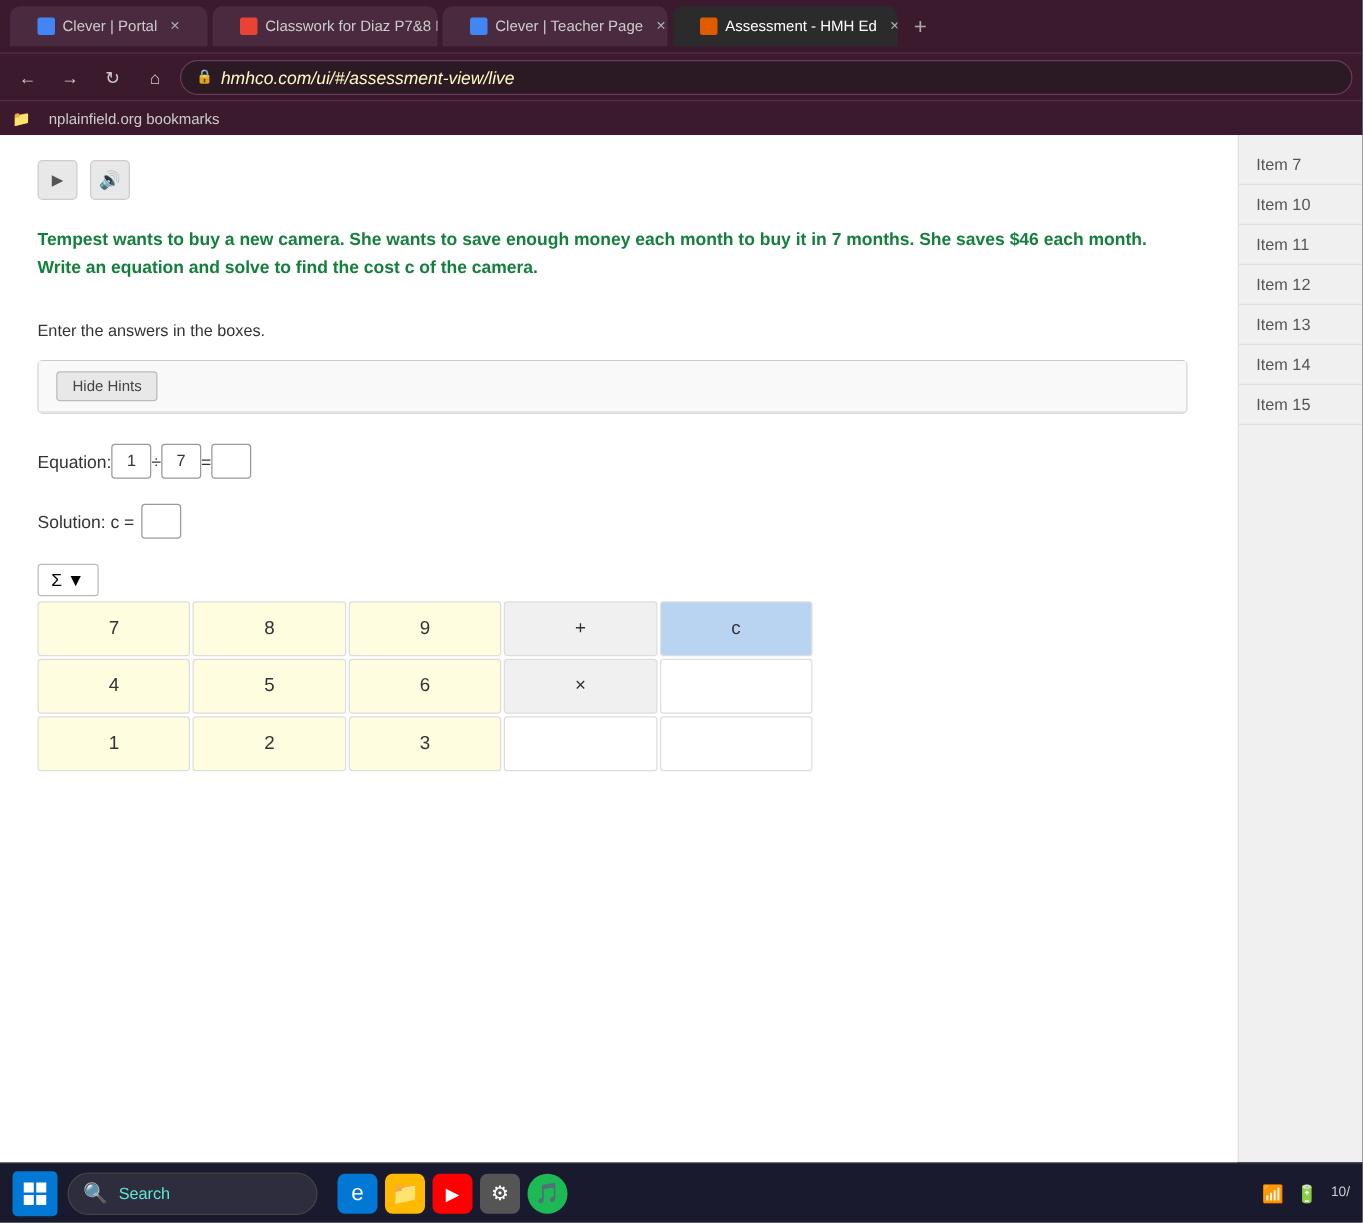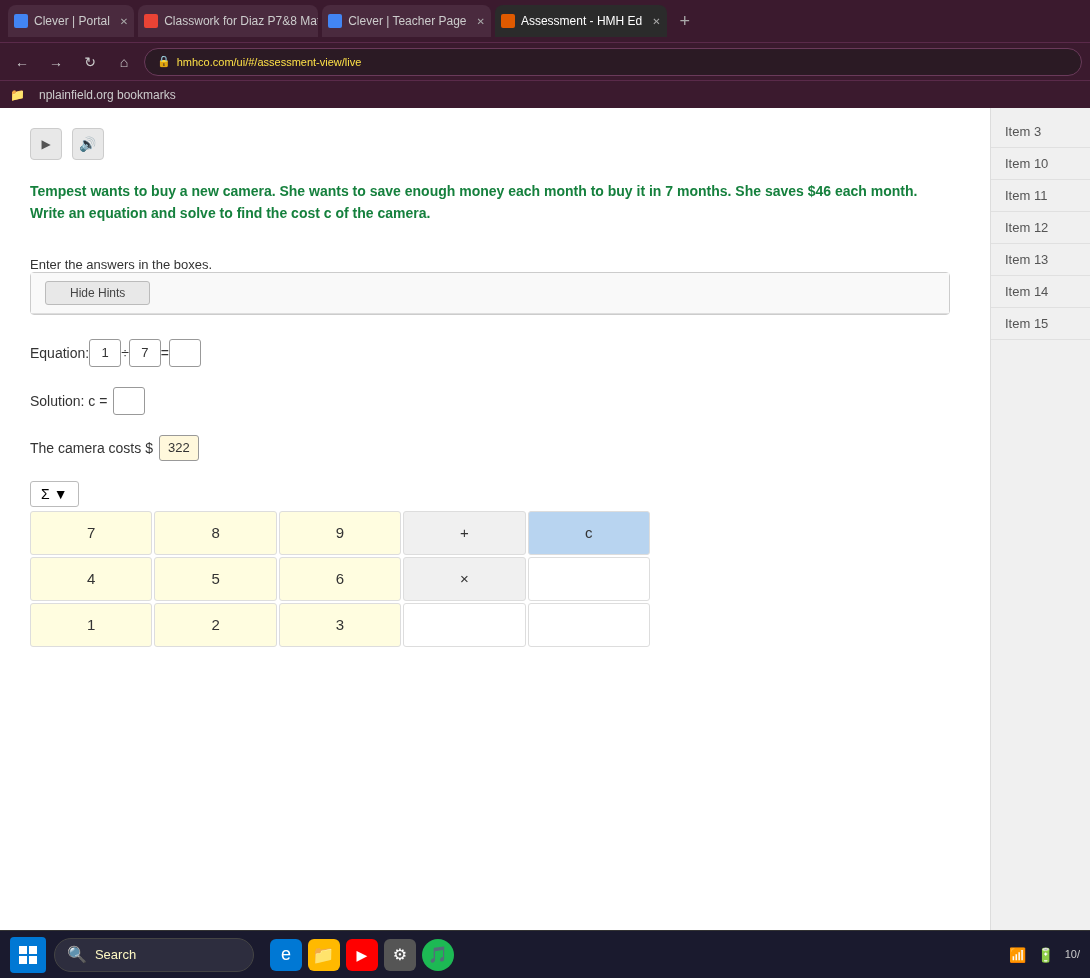--- a/index.html
+++ b/index.html
@@ -27,21 +27,21 @@
       display: flex;
       align-items: center;
       padding: 0 8px;
       gap: 4px;
     }
 
     .tab {
       display: flex;
       align-items: center;
       height: 32px;
-      padding: 0 6px;
+      padding: 0 22px;
       border-radius: 8px 8px 0 0;
       font-size: 12px;
       color: #ccc;
       background: #4a2a3e;
       gap: 6px;
       max-width: 180px;
       white-space: nowrap;
       overflow: hidden;
       text-overflow: ellipsis;
       cursor: pointer;
@@ -116,21 +116,21 @@
       border-radius: 14px;
       display: flex;
       align-items: center;
       padding: 0 12px;
       gap: 6px;
       font-size: 13px;
       color: #ddd;
     }
 
     .lock-icon { color: #aaa; font-size: 11px; }
-    .address-text { color: #fde047; font-size: 11px; }
+    .address-text { color: #fef9c3; font-size: 14px; font-style: italic; }
 
     .bookmarks-bar {
       background: #3b1a2e;
       height: 28px;
       display: flex;
       align-items: center;
       padding: 0 10px;
       gap: 8px;
       border-top: 1px solid #5a2a4a;
       font-size: 12px;
@@ -222,42 +222,42 @@
       color: #15803d;
       line-height: 1.6;
       margin-bottom: 32px;
       max-width: 900px;
       font-weight: bold;
     }
 
     .instruction-text {
       font-size: 13px;
       color: #333;
-      margin-bottom: 0;
+      margin-bottom: 16px;
     }
 
     
     .hints-container {
       border: 1px solid #ccc;
       border-radius: 4px;
       margin-bottom: 24px;
       max-width: 920px;
     }
 
     .hints-header {
       padding: 8px 14px;
       background: #f9f9f9;
       border-bottom: 1px solid #ddd;
     }
 
     .hide-hints-btn {
       background: #e8e8e8;
       border: 1px solid #bbb;
       border-radius: 3px;
-      padding: 4px 24px;
+      padding: 4px 12px;
       font-size: 12px;
       color: #444;
       cursor: pointer;
     }
 
     .hints-body {
       padding: 14px 16px;
     }
 
     .hint-text {
@@ -430,21 +430,21 @@
       border: 1px solid #444;
       border-radius: 20px;
       padding: 4px 12px;
       gap: 8px;
       height: 34px;
       min-width: 200px;
       cursor: pointer;
     }
 
     .taskbar-search-text {
-      color: #fef9c3;
+      color: #5eead4;
       font-size: 13px;
     }
 
     .taskbar-apps {
       display: flex;
       align-items: center;
       gap: 6px;
       margin-left: 8px;
     }
 
@@ -558,24 +558,20 @@
         <div class="equation-box">7</div>
         <span>=</span>
         <input class="equation-input" type="text" style="">
       </div>
 
       <div class="solution-row">
         <span>Solution: c =</span>
         <input class="sol-input" type="text" style="">
       </div>
 
-      <div class="camera-row">
-        <span>The camera costs $</span>
-        <input class="cost-input" type="text" value="322" style="">
-      </div>
 
       <div class="keypad-section">
         <div class="keypad-toolbar">
           <button class="sigma-btn">
             <span>Σ</span>
             <span>▼</span>
           </button>
         </div>
         <div class="keypad-grid" id="keypad-grid">
         <button class="key-btn yellow">7</button>
@@ -592,21 +588,21 @@
             <button class="key-btn yellow">2</button>
             <button class="key-btn yellow">3</button>
             <button class="key-btn white"></button>
             <button class="key-btn white"></button>
           </div>
       </div>
 
     </div>
 
     <div class="sidebar-nav" id="sidebar-nav">
-    <div class="sidebar-item">Item 3</div>
+    <div class="sidebar-item">Item 7</div>
         <div class="sidebar-item">Item 10</div>
         <div class="sidebar-item">Item 11</div>
         <div class="sidebar-item">Item 12</div>
         <div class="sidebar-item">Item 13</div>
         <div class="sidebar-item">Item 14</div>
         <div class="sidebar-item">Item 15</div>
       </div>
   </div>
 
   <div class="taskbar">

